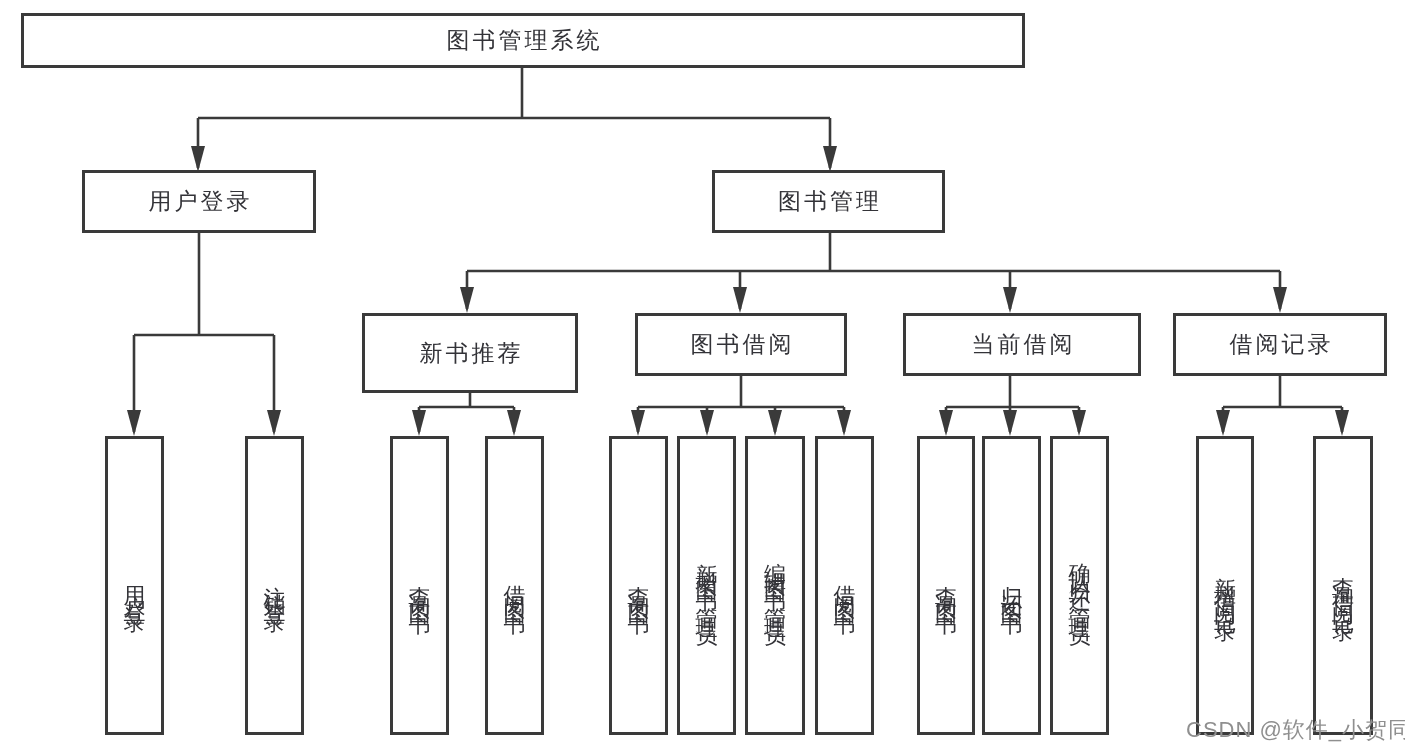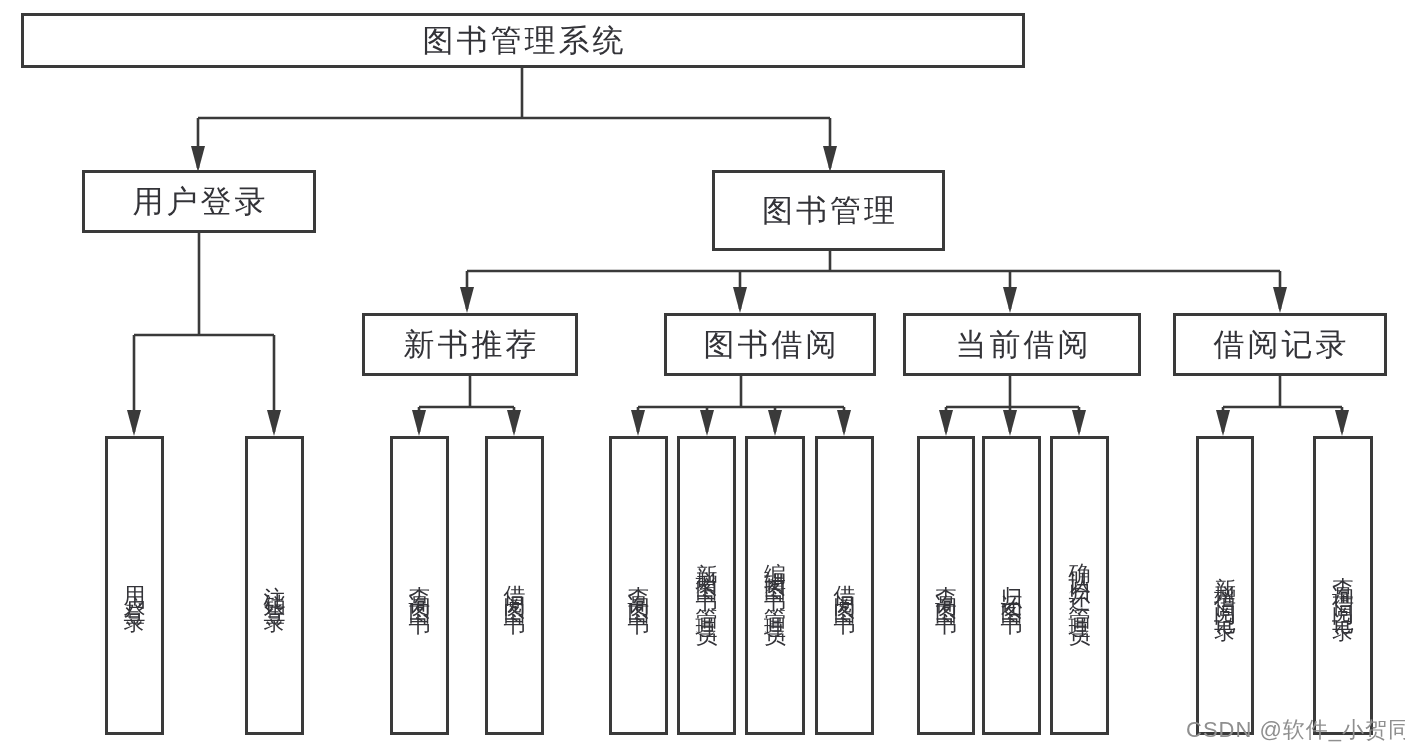--- a/index.html
+++ b/index.html
@@ -19,21 +19,21 @@
   }
   .node {
     position: absolute;
     box-sizing: border-box;
     border: 3px solid #3a3a3a;
     background: #ffffff;
     display: flex;
     align-items: center;
     justify-content: center;
     color: #333338;
-    font-size: 31px;
+    font-size: 23px;
     letter-spacing: 3px;
     z-index: 2;
     white-space: nowrap;
   }
   .node .lbl { text-indent: 3px; }
   .leaf {
     position: absolute;
     box-sizing: border-box;
     border: 3px solid #3a3a3a;
     background: #ffffff;
@@ -142,28 +142,28 @@
     </g>
   </svg>
 
   <div class="node" style="left:21px; top:13px; width:1004px; height:55px;">
     <span class="lbl">图书管理系统</span>
   </div>
 
   <div class="node" style="left:82px; top:170px; width:234px; height:63px;">
     <span class="lbl">用户登录</span>
   </div>
-  <div class="node" style="left:712px; top:170px; width:233px; height:81px;">
+  <div class="node" style="left:712px; top:170px; width:233px; height:63px;">
     <span class="lbl">图书管理</span>
   </div>
 
-  <div class="node" style="left:362px; top:313px; width:216px; height:63px;">
+  <div class="node" style="left:362px; top:313px; width:216px; height:80px;">
     <span class="lbl">新书推荐</span>
   </div>
-  <div class="node" style="left:664px; top:313px; width:212px; height:63px;">
+  <div class="node" style="left:635px; top:313px; width:212px; height:63px;">
     <span class="lbl">图书借阅</span>
   </div>
   <div class="node" style="left:903px; top:313px; width:238px; height:63px;">
     <span class="lbl">当前借阅</span>
   </div>
   <div class="node" style="left:1173px; top:313px; width:214px; height:63px;">
     <span class="lbl">借阅记录</span>
   </div>
 
   <div class="leaf" style="left:105px;">

